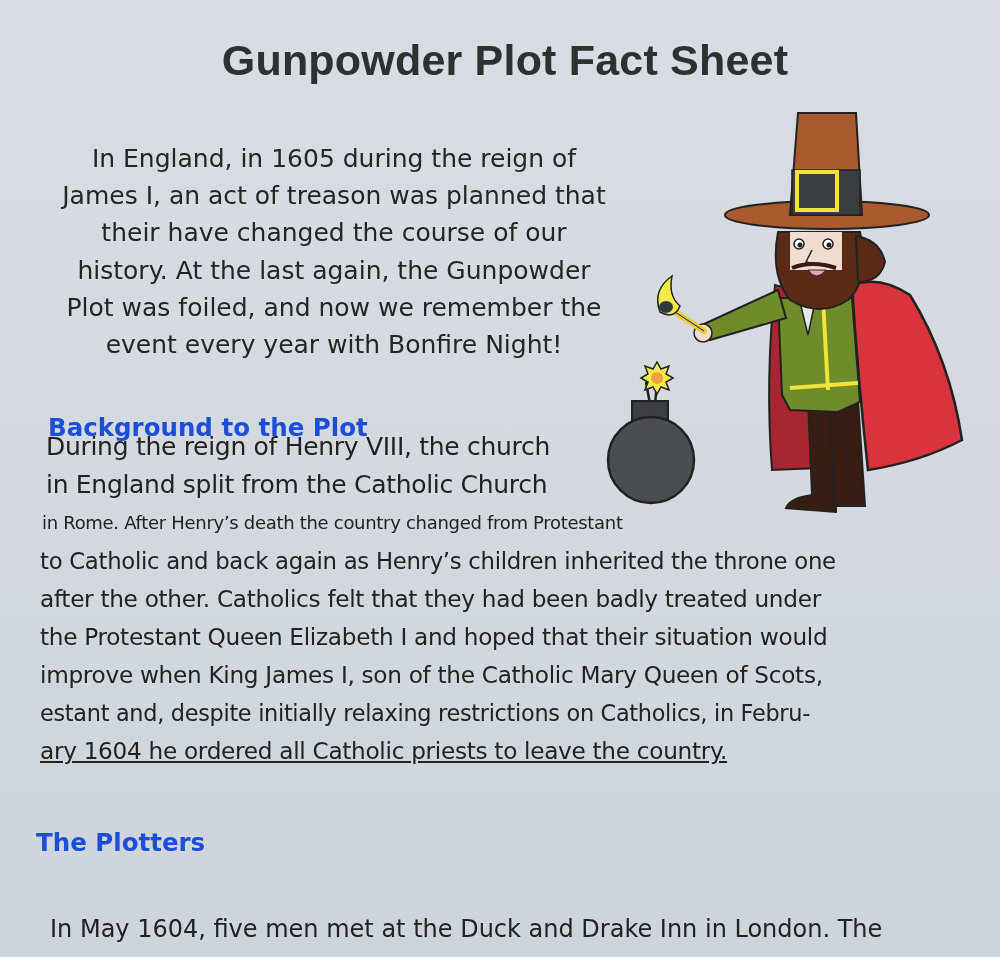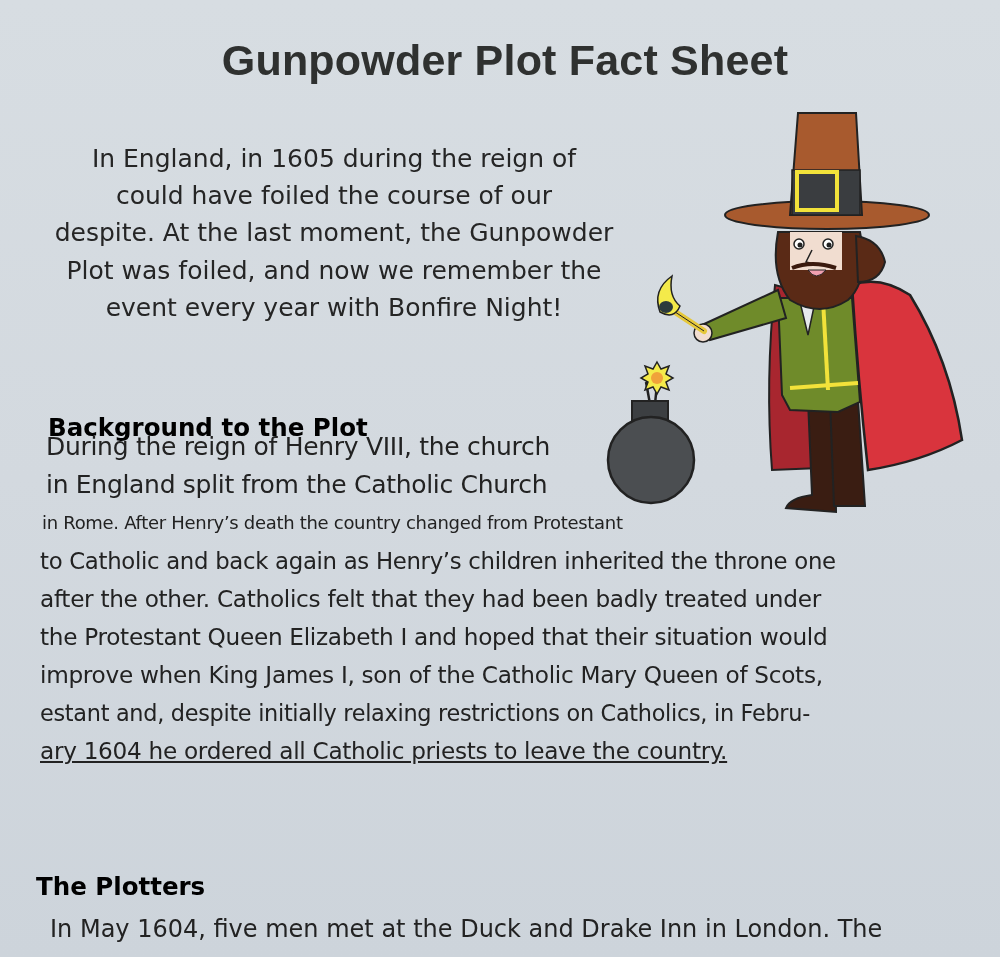--- a/index.html
+++ b/index.html
@@ -38,25 +38,25 @@
       text-align: center;
     }
     .intro .line, .para .line {
       display: block;
       white-space: nowrap;
     }
     .heading {
       position: absolute;
       font-weight: bold;
       font-size: 24.5px;
-      color: #000000;
+      color: #1d4ed8;
       white-space: nowrap;
     }
     .h-bg { left: 48px; top: 413px; }
-    .h-plotters { left: 36px; top: 872px; }
+    .h-plotters { left: 36px; top: 828px; }
     .para {
       position: absolute;
       font-size: 25px;
       line-height: 38px;
       color: #222;
     }
     .p-bg { left: 46px; top: 428px; width: 940px; }
     .p-bg .line { letter-spacing: -0.3px; }
     .p-bg .narrow { }
     .p-bg .wide1 { margin-left: -4px; }
@@ -70,22 +70,23 @@
       height: 420px;
     }
   </style>
 </head>
 <body>
 
 <div class="title">Gunpowder Plot Fact Sheet</div>
 
 <div class="intro">
   <span class="line">In England, in 1605 during the reign of</span>
-  <span class="line">could have foiled the course of our</span>
-  <span class="line">despite. At the last moment, the Gunpowder</span>
+  <span class="line">James I, an act of treason was planned that</span>
+  <span class="line">their have changed the course of our</span>
+  <span class="line">history. At the last again, the Gunpowder</span>
   <span class="line">Plot was foiled, and now we remember the</span>
   <span class="line">event every year with Bonfire Night!</span>
 </div>
 
 <div class="heading h-bg">Background to the Plot</div>
 <div class="para p-bg">
   <span class="line narrow">During the reign of Henry VIII, the church</span>
   <span class="line narrow">in England split from the Catholic Church</span>
   <span class="line wide1" style="font-size:18px;">in Rome. After Henry’s death the country changed from Protestant</span>
   <span class="line wide" style="font-size:22.8px;">to Catholic and back again as Henry’s children inherited the throne one</span>

